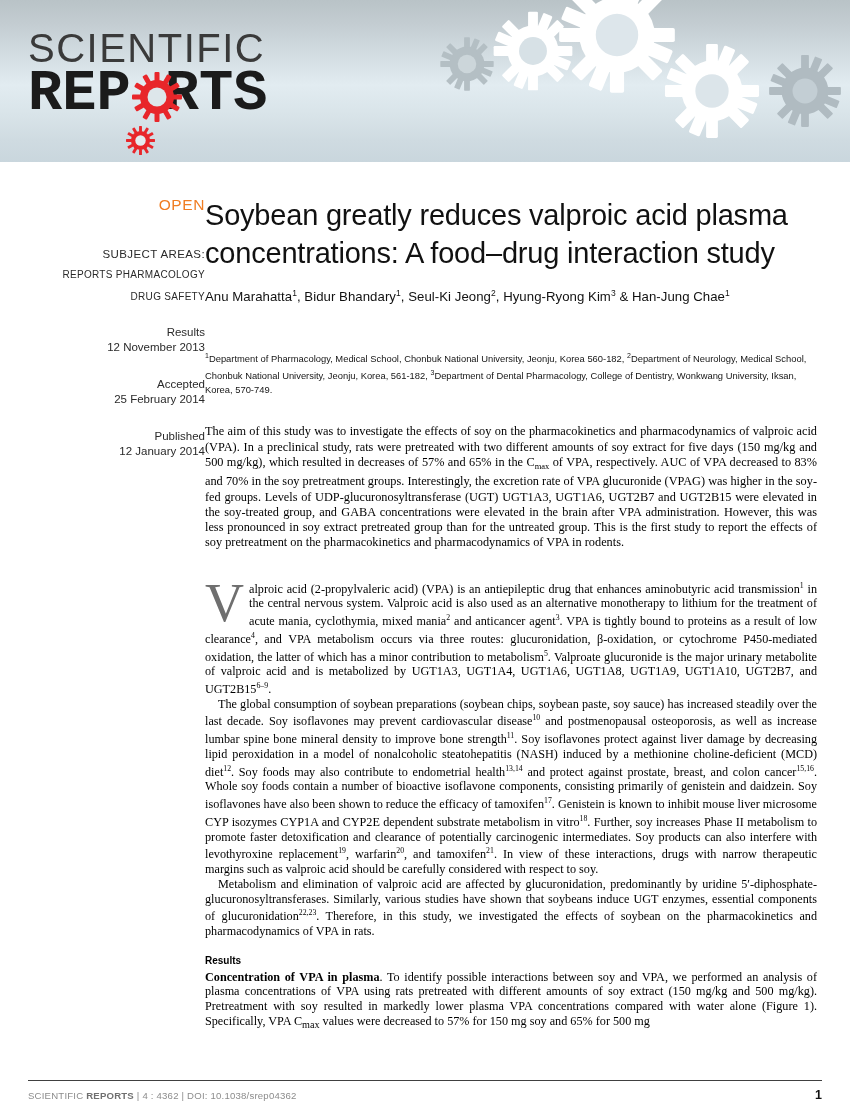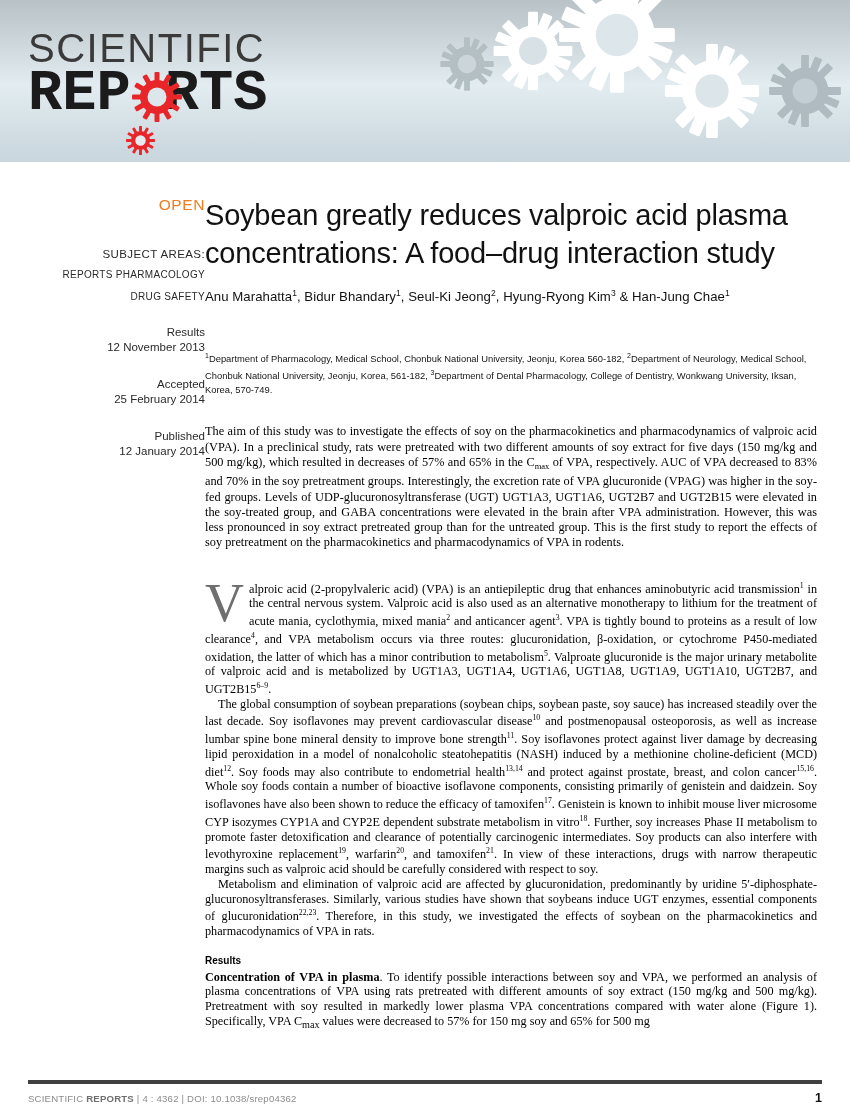--- a/index.html
+++ b/index.html
@@ -107,21 +107,21 @@
 
   .sec-head{
     font-family:"Liberation Sans", sans-serif;
     font-weight:bold;font-size:10px;color:#000;
     margin:16px 0 4px 0;
   }
 
   
   .footer{
     position:absolute;left:28px;top:1080px;width:794px;
-    border-top:4px solid #404040;padding-top:7px;
+    border-top:1px solid #404040;padding-top:7px;
     font-family:"Liberation Sans", sans-serif;
     font-size:9.6px;color:#8c8c8c;
     display:flex;justify-content:space-between;align-items:baseline;
   }
   .footer .jn{letter-spacing:0.2px;}
   .footer .jn b{color:#6f6f6f;}
   .footer .pg{font-size:12.5px;font-weight:bold;color:#111;}
 </style>
 </head>
 <body>

